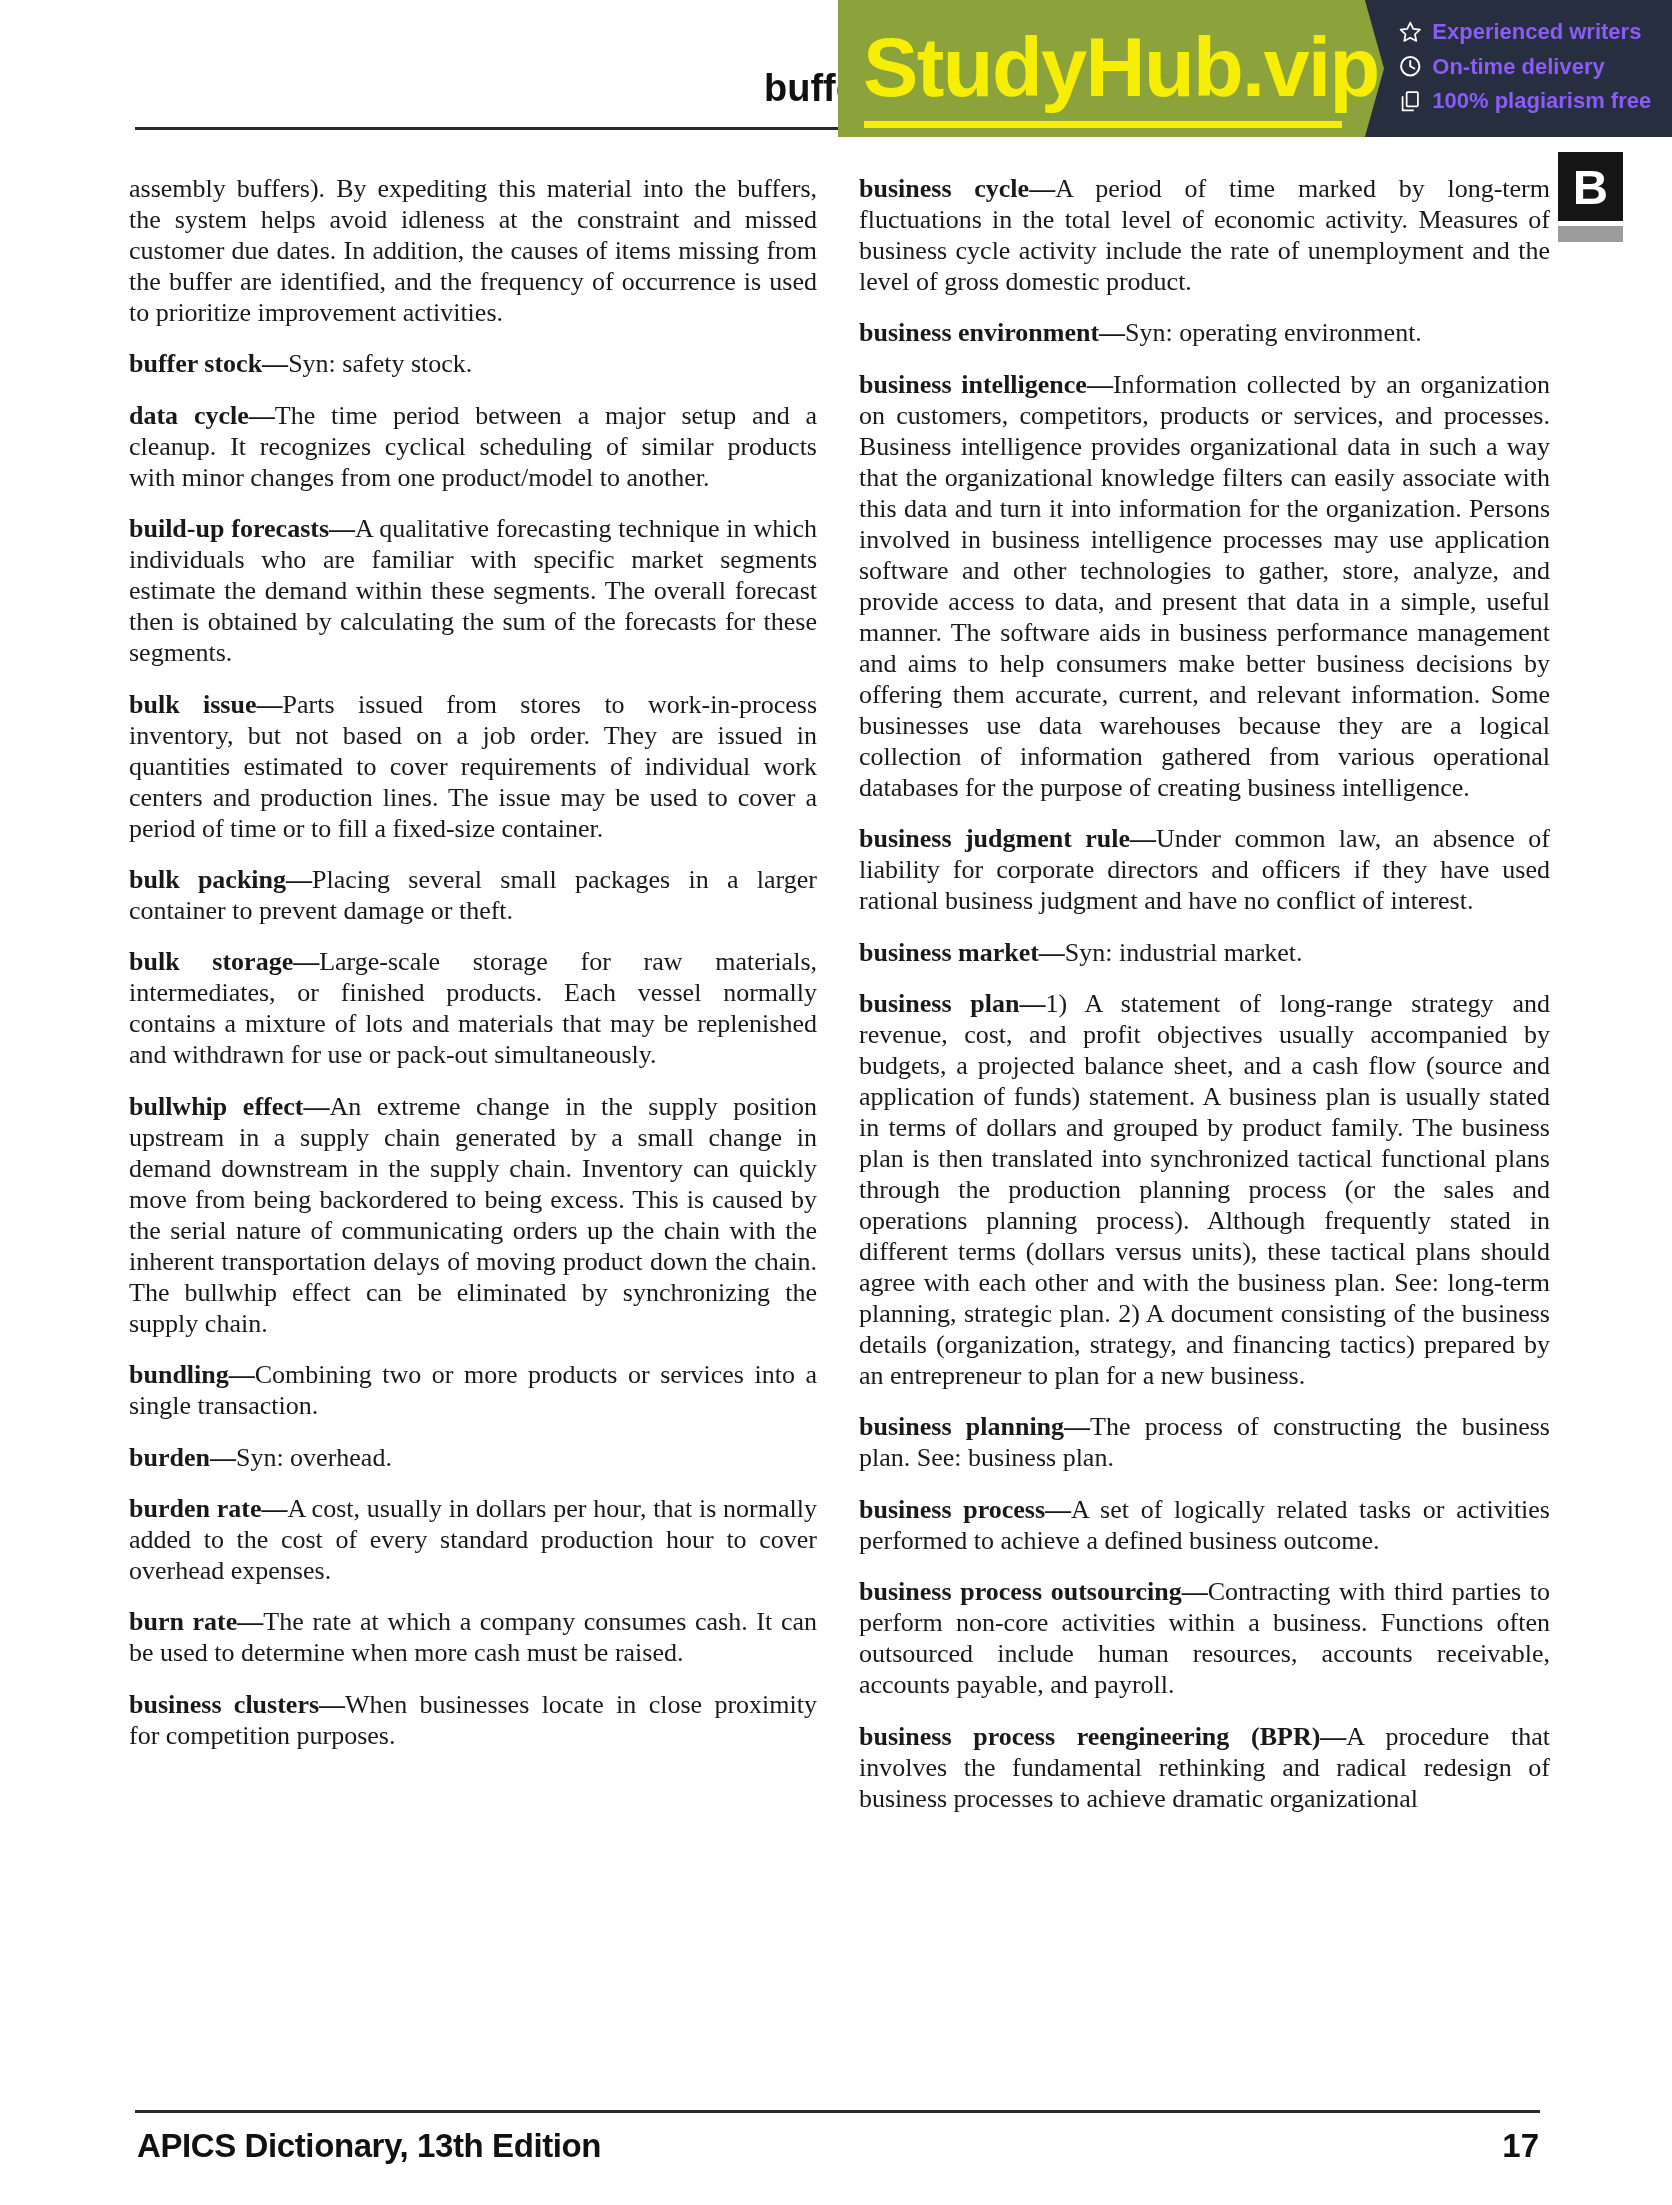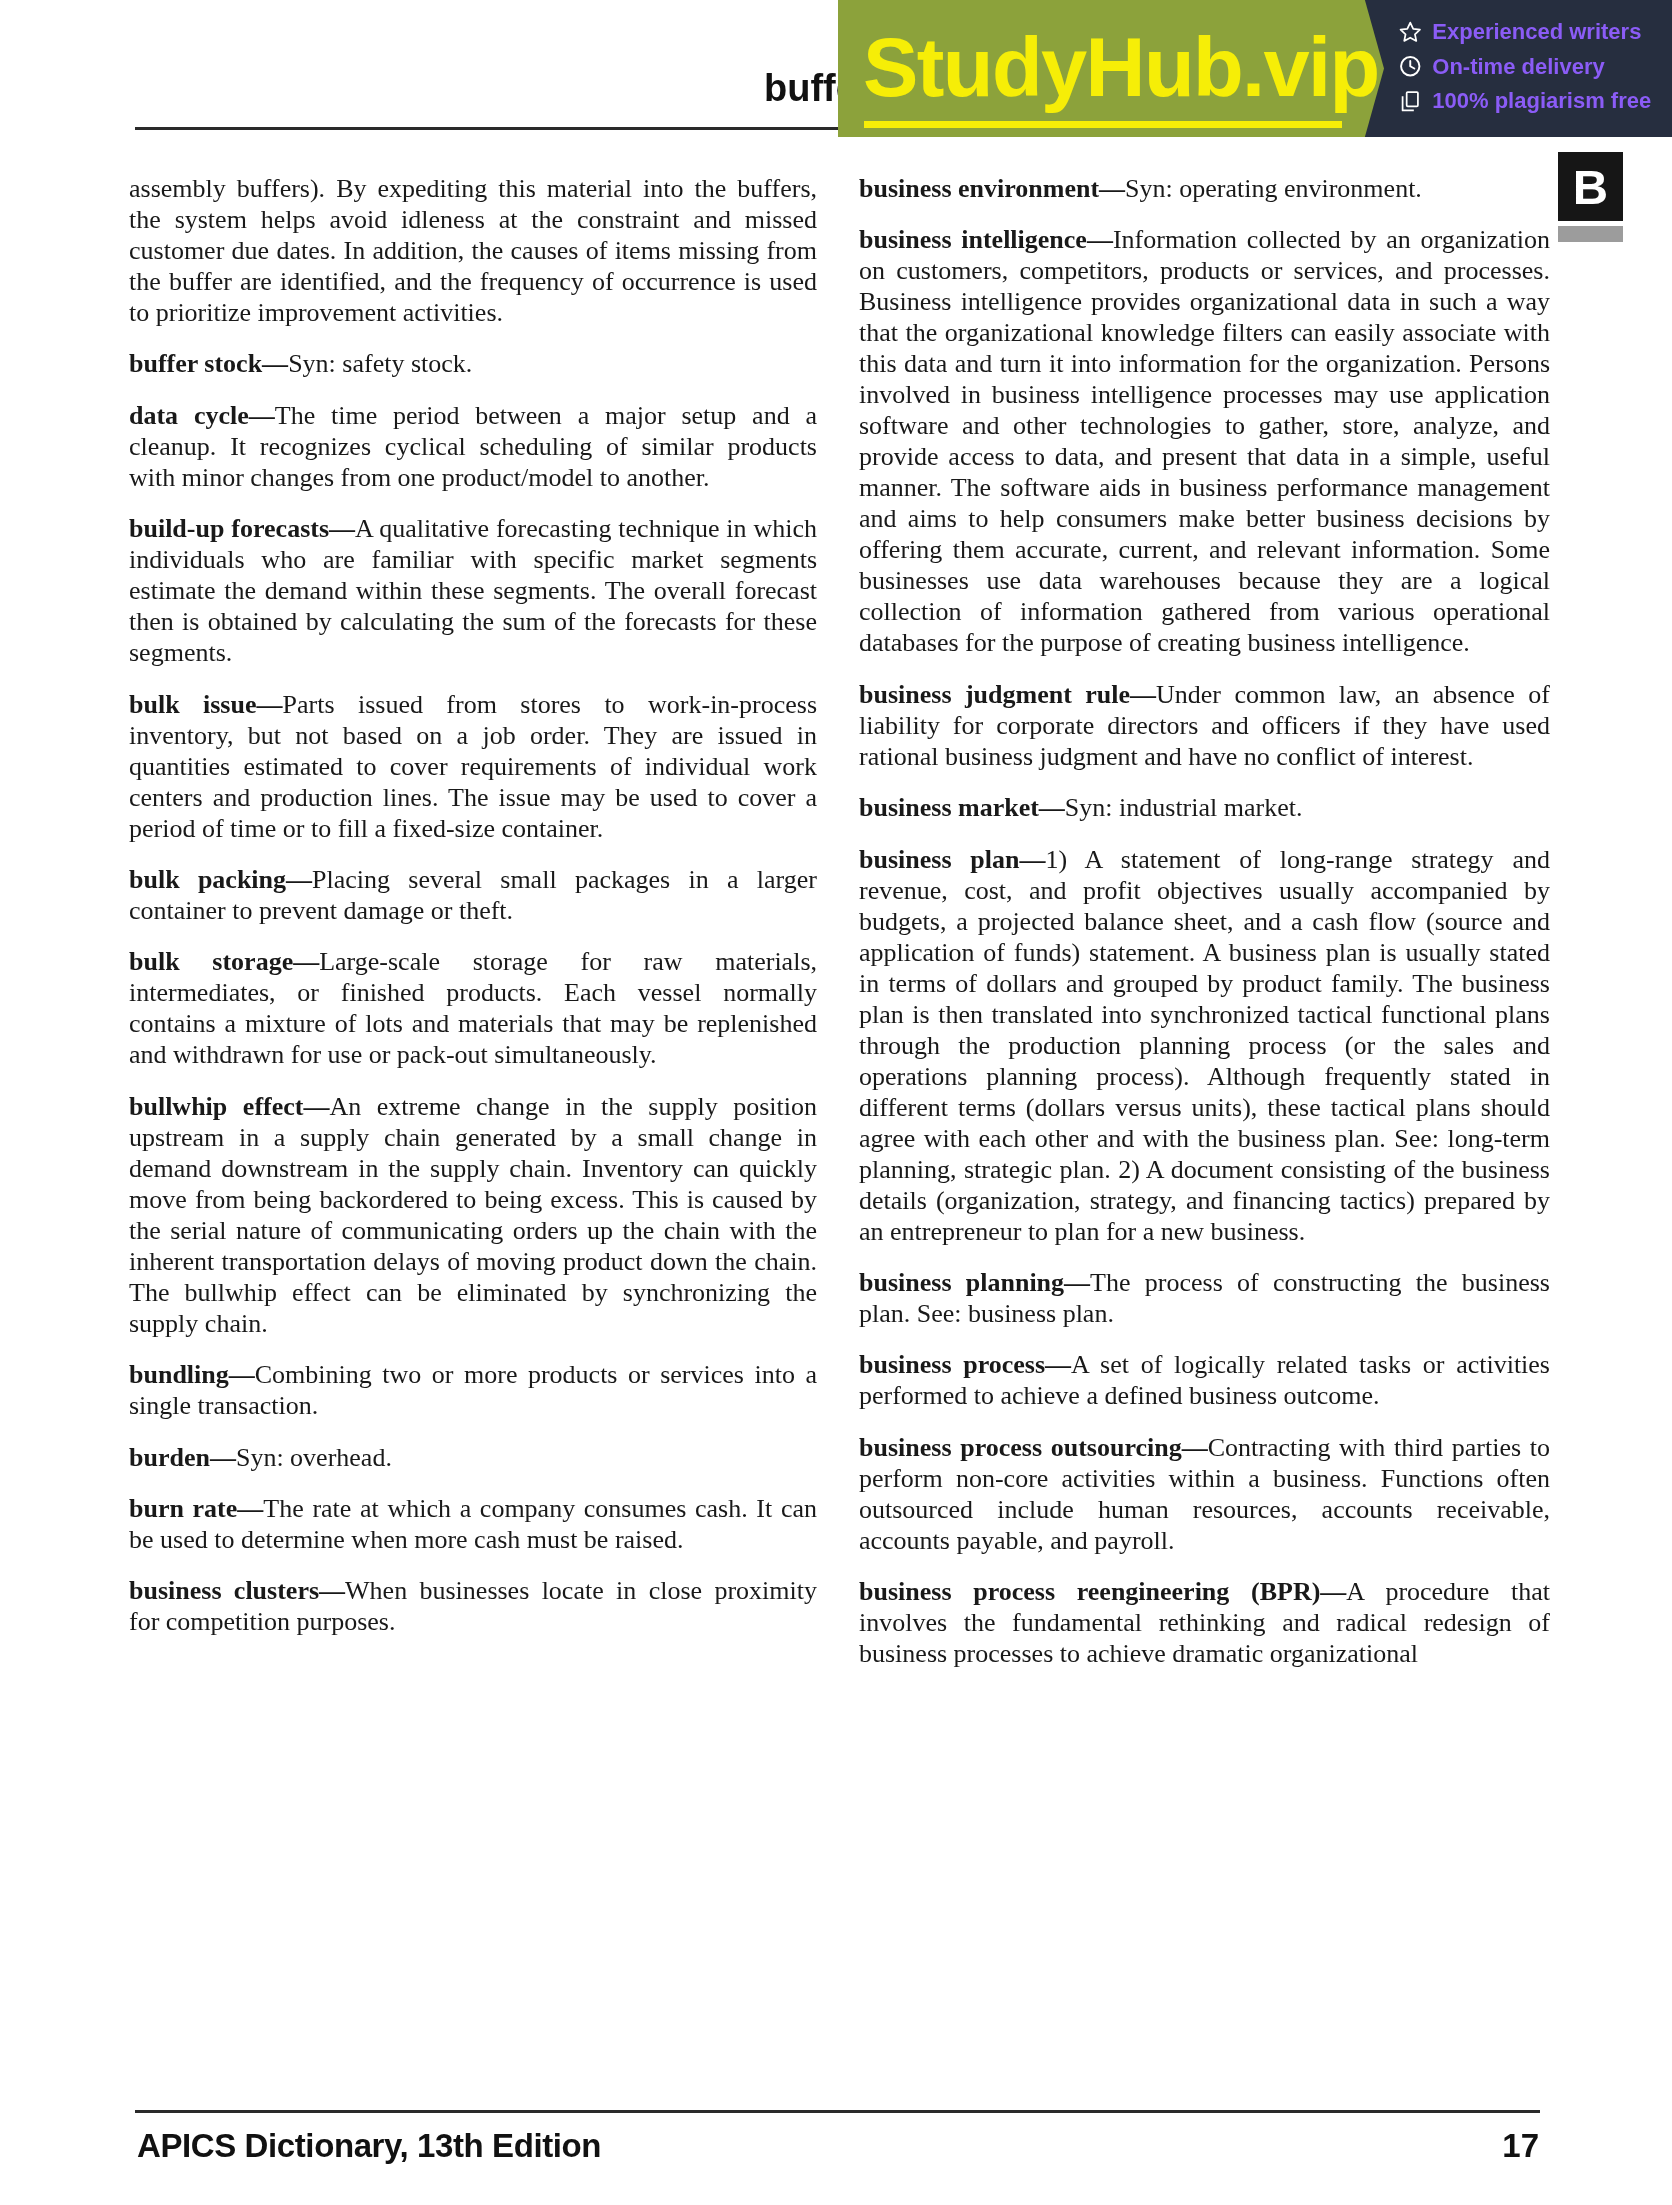--- a/index.html
+++ b/index.html
@@ -129,24 +129,26 @@
     <p class="entry"><span>assembly buffers). By expediting this material into the buffers, the system helps avoid idleness at the constraint and missed customer due dates. In addition, the causes of items missing from the buffer are identified, and the frequency of occurrence is used to prioritize improvement activities.</span></p>
     <p class="entry"><b>buffer stock—</b><span>Syn: safety stock.</span></p>
     <p class="entry"><b>data cycle—</b><span>The time period between a major setup and a cleanup. It recognizes cyclical scheduling of similar products with minor changes from one product/model to another.</span></p>
     <p class="entry"><b>build-up forecasts—</b><span>A qualitative forecasting technique in which individuals who are familiar with specific market segments estimate the demand within these segments. The overall forecast then is obtained by calculating the sum of the forecasts for these segments.</span></p>
     <p class="entry"><b>bulk issue—</b><span>Parts issued from stores to work-in-process inventory, but not based on a job order. They are issued in quantities estimated to cover requirements of individual work centers and production lines. The issue may be used to cover a period of time or to fill a fixed-size container.</span></p>
     <p class="entry"><b>bulk packing—</b><span>Placing several small packages in a larger container to prevent damage or theft.</span></p>
     <p class="entry"><b>bulk storage—</b><span>Large-scale storage for raw materials, intermediates, or finished products. Each vessel normally contains a mixture of lots and materials that may be replenished and withdrawn for use or pack-out simultaneously.</span></p>
     <p class="entry"><b>bullwhip effect—</b><span>An extreme change in the supply position upstream in a supply chain generated by a small change in demand downstream in the supply chain. Inventory can quickly move from being backordered to being excess. This is caused by the serial nature of communicating orders up the chain with the inherent transportation delays of moving product down the chain. The bullwhip effect can be eliminated by synchronizing the supply chain.</span></p>
     <p class="entry"><b>bundling—</b><span>Combining two or more products or services into a single transaction.</span></p>
     <p class="entry"><b>burden—</b><span>Syn: overhead.</span></p>
+    <p class="entry"><b>burden rate—</b><span>A cost, usually in dollars per hour, that is normally added to the cost of every standard production hour to cover overhead expenses.</span></p>
     <p class="entry"><b>burn rate—</b><span>The rate at which a company consumes cash. It can be used to determine when more cash must be raised.</span></p>
     <p class="entry"><b>business clusters—</b><span>When businesses locate in close proximity for competition purposes.</span></p>
   </div>
 <div class="column column-right">
+    <p class="entry"><b>business cycle—</b><span>A period of time marked by long-term fluctuations in the total level of economic activity. Measures of business cycle activity include the rate of unemployment and the level of gross domestic product.</span></p>
     <p class="entry"><b>business environment—</b><span>Syn: operating environment.</span></p>
     <p class="entry"><b>business intelligence—</b><span>Information collected by an organization on customers, competitors, products or services, and processes. Business intelligence provides organizational data in such a way that the organizational knowledge filters can easily associate with this data and turn it into information for the organization. Persons involved in business intelligence processes may use application software and other technologies to gather, store, analyze, and provide access to data, and present that data in a simple, useful manner. The software aids in business performance management and aims to help consumers make better business decisions by offering them accurate, current, and relevant information. Some businesses use data warehouses because they are a logical collection of information gathered from various operational databases for the purpose of creating business intelligence.</span></p>
     <p class="entry"><b>business judgment rule—</b><span>Under common law, an absence of liability for corporate directors and officers if they have used rational business judgment and have no conflict of interest.</span></p>
     <p class="entry"><b>business market—</b><span>Syn: industrial market.</span></p>
     <p class="entry"><b>business plan—</b><span>1) A statement of long-range strategy and revenue, cost, and profit objectives usually accompanied by budgets, a projected balance sheet, and a cash flow (source and application of funds) statement. A business plan is usually stated in terms of dollars and grouped by product family. The business plan is then translated into synchronized tactical functional plans through the production planning process (or the sales and operations planning process). Although frequently stated in different terms (dollars versus units), these tactical plans should agree with each other and with the business plan. See: long-term planning, strategic plan. 2) A document consisting of the business details (organization, strategy, and financing tactics) prepared by an entrepreneur to plan for a new business.</span></p>
     <p class="entry"><b>business planning—</b><span>The process of constructing the business plan. See: business plan.</span></p>
     <p class="entry"><b>business process—</b><span>A set of logically related tasks or activities performed to achieve a defined business outcome.</span></p>
     <p class="entry"><b>business process outsourcing—</b><span>Contracting with third parties to perform non-core activities within a business. Functions often outsourced include human resources, accounts receivable, accounts payable, and payroll.</span></p>
     <p class="entry"><b>business process reengineering (BPR)—</b><span>A procedure that involves the fundamental rethinking and radical redesign of business processes to achieve dramatic organizational</span></p>
   </div>

